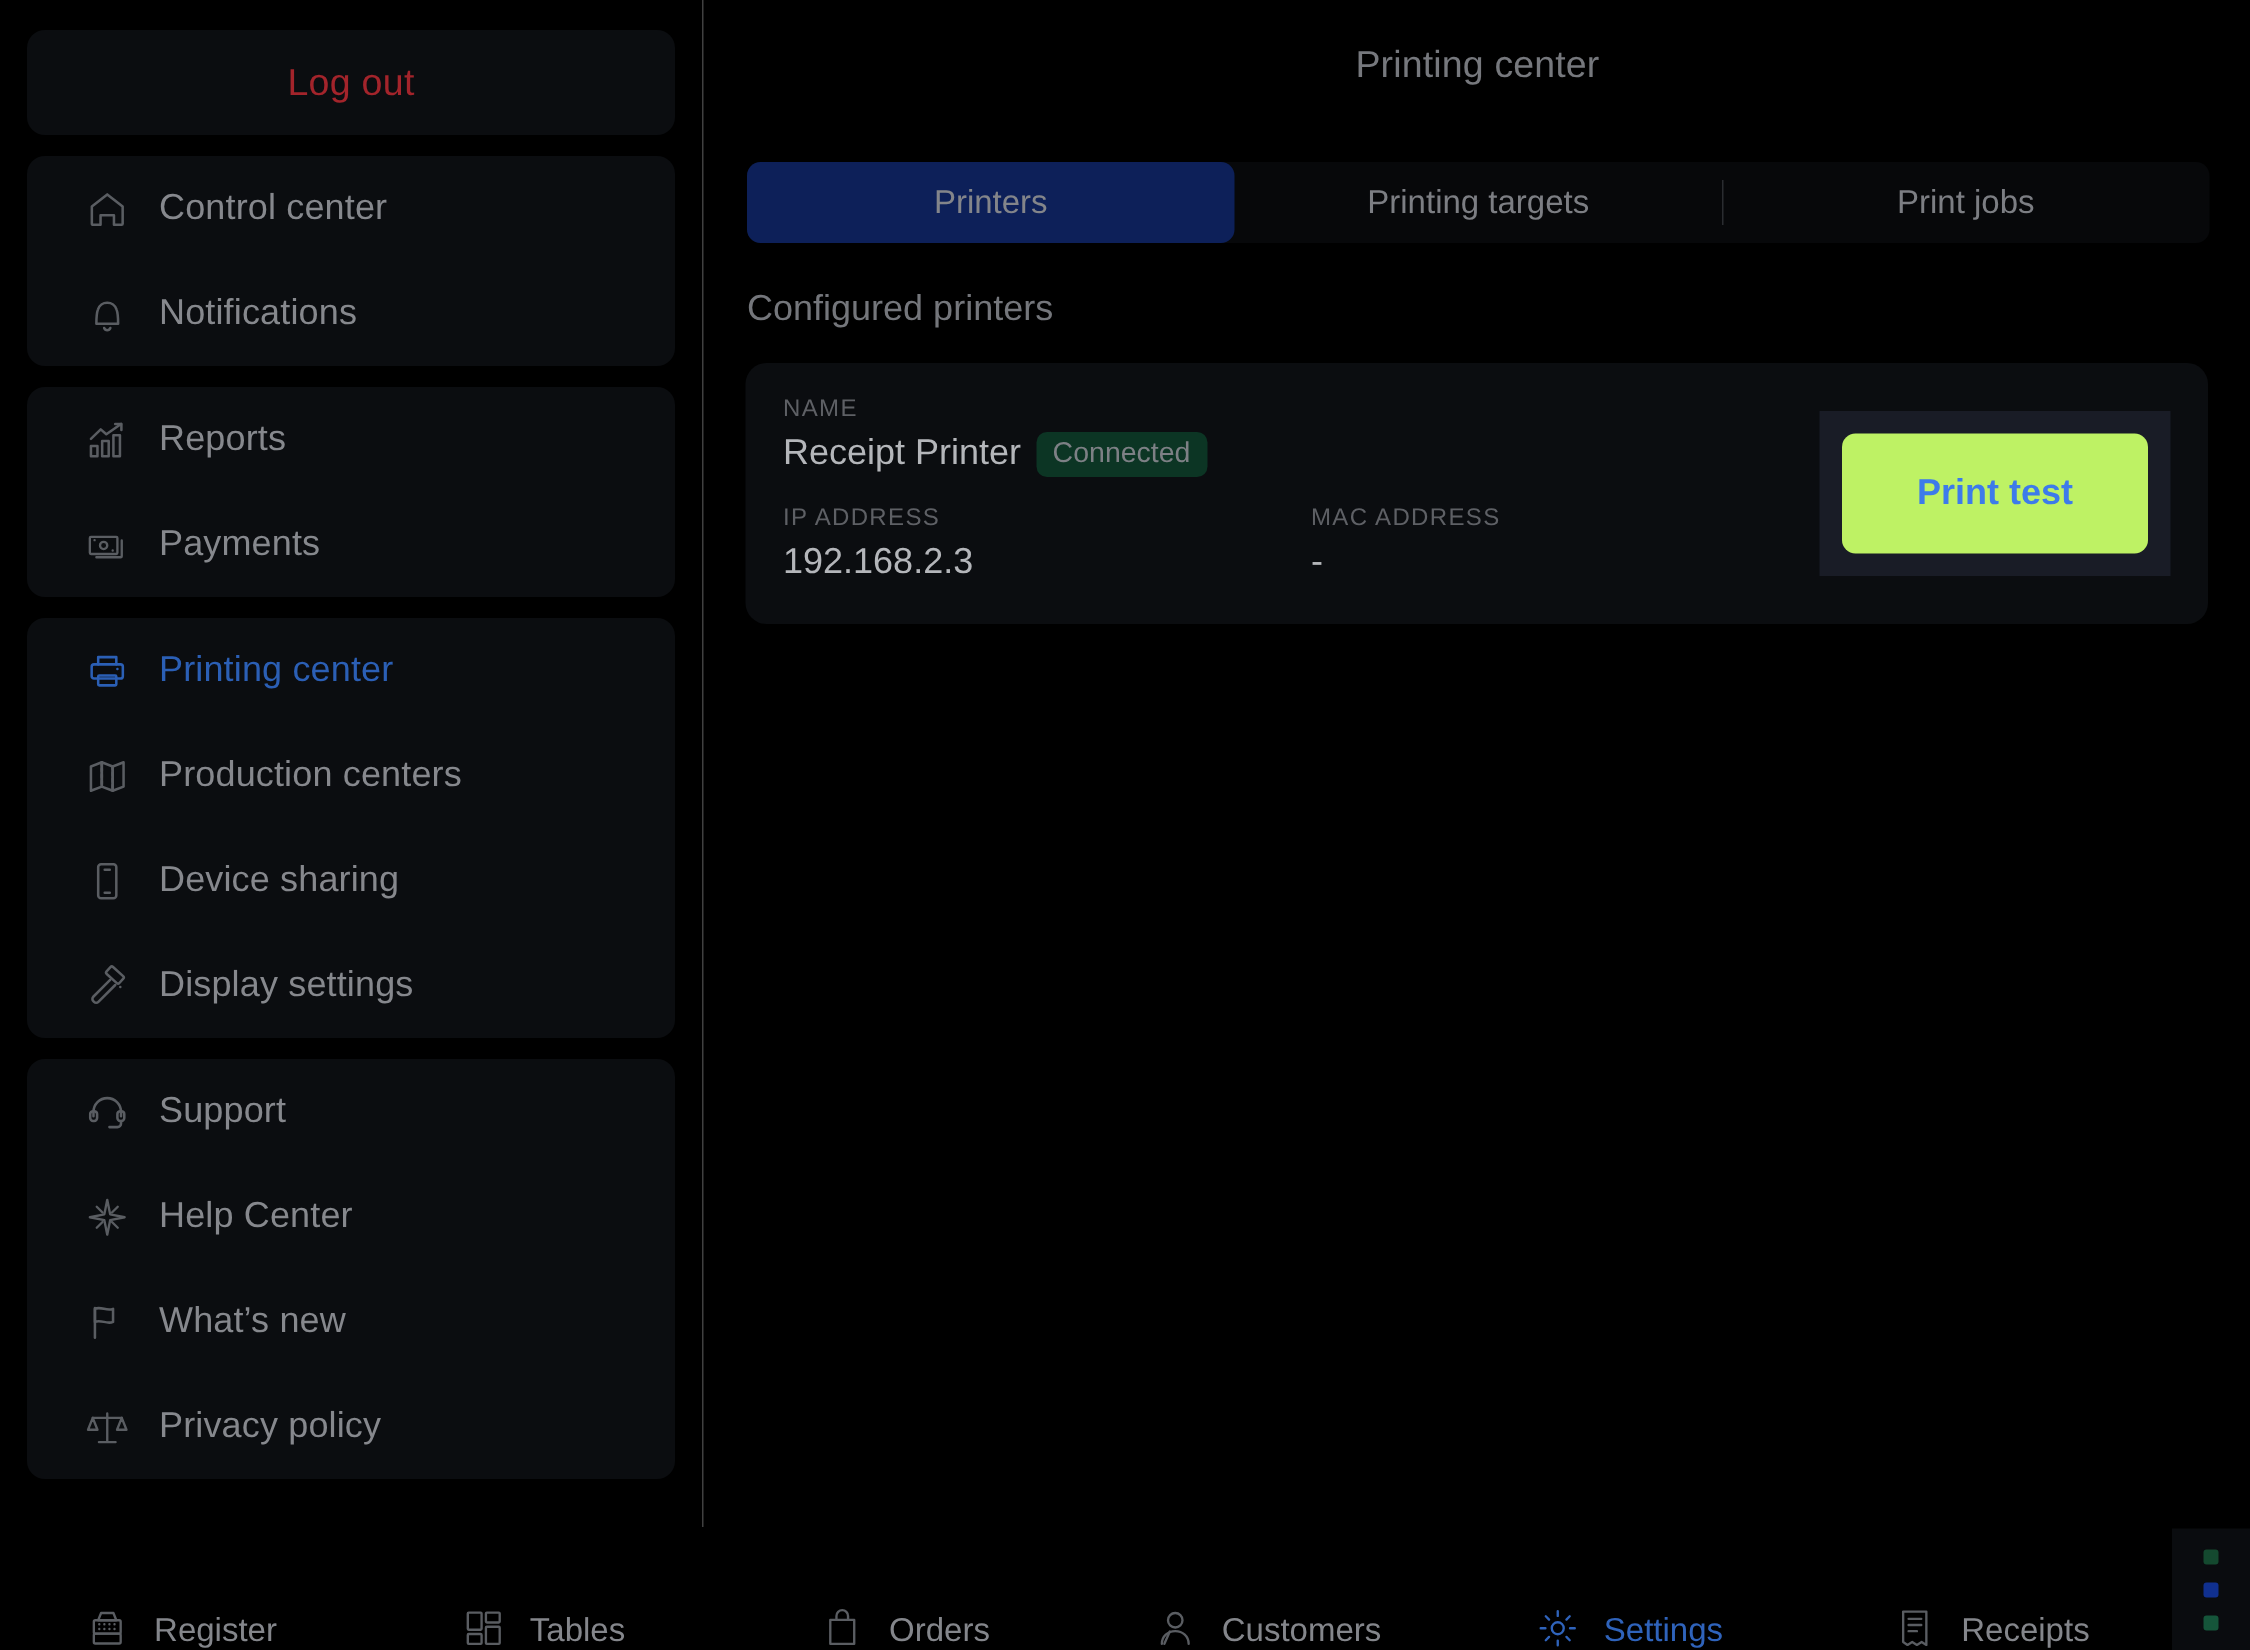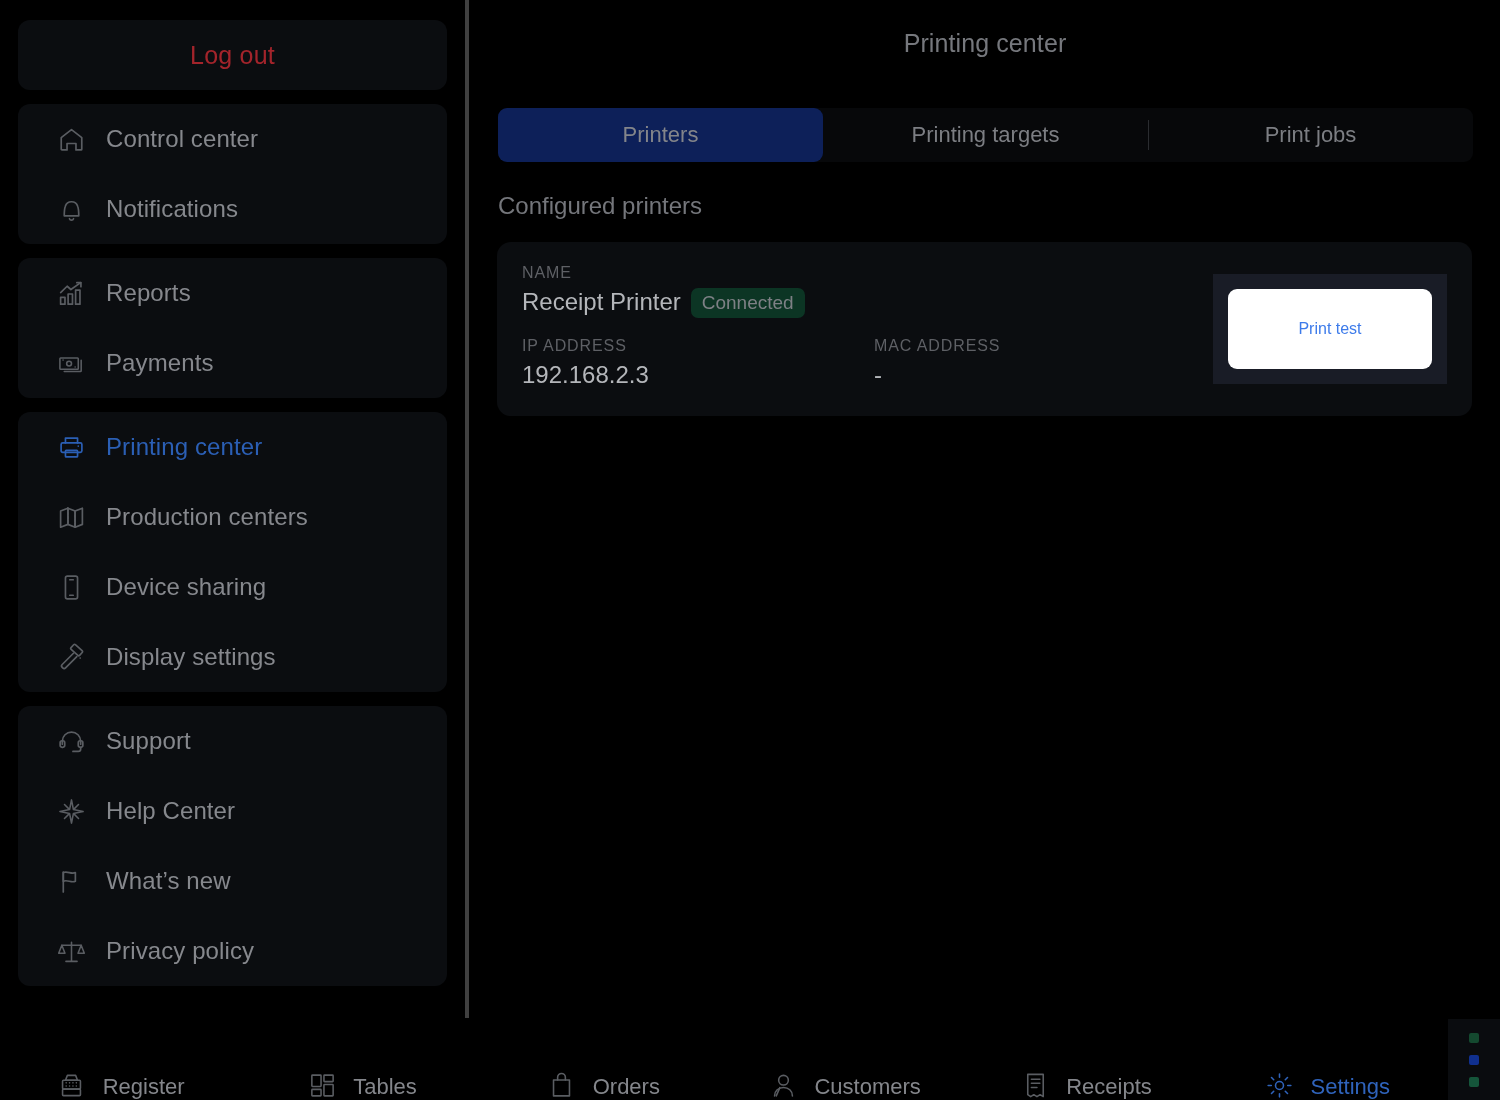--- a/index.html
+++ b/index.html
@@ -14,21 +14,21 @@
     width: 1500px; height: 1100px;
     background: #000000;
   }
 
   
   .sidebar {
     position: absolute;
     left: 0; top: 0;
     width: 469px; height: 1018px;
     background: #000000;
-    border-right: 4px solid #404040;
+    border-right: 1px solid #404040;
     padding: 20px 18px 0 18px;
   }
   .side-card {
     background: #0b0d10;
     border-radius: 12px;
     margin-bottom: 14px;
     overflow: hidden;
   }
   .logout-card { height: 70px; display: flex; align-items: center; justify-content: center; }
   .logout-label {
@@ -155,29 +155,29 @@
     position: absolute;
     left: 716px; top: 32px;
     width: 234px; height: 110px;
     background: #191c26;
     display: flex;
     align-items: center;
     justify-content: center;
   }
   .print-test-btn {
     width: 204px; height: 80px;
-    background: #ffffff;
+    background: #bef264;
     border-radius: 9px;
     border: none;
     display: flex;
     align-items: center;
     justify-content: center;
     color: #3d7bea;
-    font-size: 16px;
-    font-weight: normal;
+    font-size: 24px;
+    font-weight: bold;
     font-family: "Liberation Sans", sans-serif;
     cursor: pointer;
   }
 
   
   .bottombar {
     position: absolute;
     left: 0; top: 1019px;
     width: 1448px; height: 81px;
     background: #000000;
@@ -451,38 +451,38 @@
       <span class="bottom-icon">
         <svg viewBox="0 0 24 24" fill="none" stroke="currentColor" stroke-width="1.3" stroke-linecap="round" stroke-linejoin="round">
           <circle cx="12" cy="7.6" r="4"></circle>
           <path d="M4.6 20.6c0-4.2 3.3-7 7.4-7s7.4 2.8 7.4 7"></path>
           <path d="M9 13.8 6 20.6"></path>
         </svg>
       </span>
       <span class="bottom-label">Customers</span>
     </div>
 
+    <div class="bottom-item active">
+      <span class="bottom-icon">
+        <svg viewBox="0 0 24 24" fill="none" stroke="currentColor" stroke-width="1.3" stroke-linecap="round" stroke-linejoin="round">
+          <circle cx="12" cy="12" r="3.3"></circle>
+          <path d="M12 2.6v2.6M12 18.8v2.6M21.4 12h-2.6M5.2 12H2.6M18.6 5.4l-1.8 1.8M7.2 16.8l-1.8 1.8M18.6 18.6l-1.8-1.8M7.2 7.2 5.4 5.4"></path>
+        </svg>
+      </span>
+      <span class="bottom-label">Settings</span>
+    </div>
+
     <div class="bottom-item">
       <span class="bottom-icon">
         <svg viewBox="0 0 24 24" fill="none" stroke="currentColor" stroke-width="1.3" stroke-linecap="round" stroke-linejoin="round">
           <path d="M5.6 2.8h12.8v18.4l-2.6-1.6-2.6 1.6-2.6-1.6-2.6 1.6-2.4-1.6z"></path>
           <path d="M8.6 6.8h7M8.6 10.2h7M8.6 13.6h4.6"></path>
         </svg>
       </span>
       <span class="bottom-label">Receipts</span>
-    </div>
-
-    <div class="bottom-item active">
-      <span class="bottom-icon">
-        <svg viewBox="0 0 24 24" fill="none" stroke="currentColor" stroke-width="1.3" stroke-linecap="round" stroke-linejoin="round">
-          <circle cx="12" cy="12" r="3.3"></circle>
-          <path d="M12 2.6v2.6M12 18.8v2.6M21.4 12h-2.6M5.2 12H2.6M18.6 5.4l-1.8 1.8M7.2 16.8l-1.8 1.8M18.6 18.6l-1.8-1.8M7.2 7.2 5.4 5.4"></path>
-        </svg>
-      </span>
-      <span class="bottom-label">Settings</span>
     </div>
 
   </div>
 
   <div class="status-strip">
     <span class="status-dot" style="background:#14492f"></span>
     <span class="status-dot" style="background:#10308f"></span>
     <span class="status-dot" style="background:#15553a"></span>
   </div>
 

